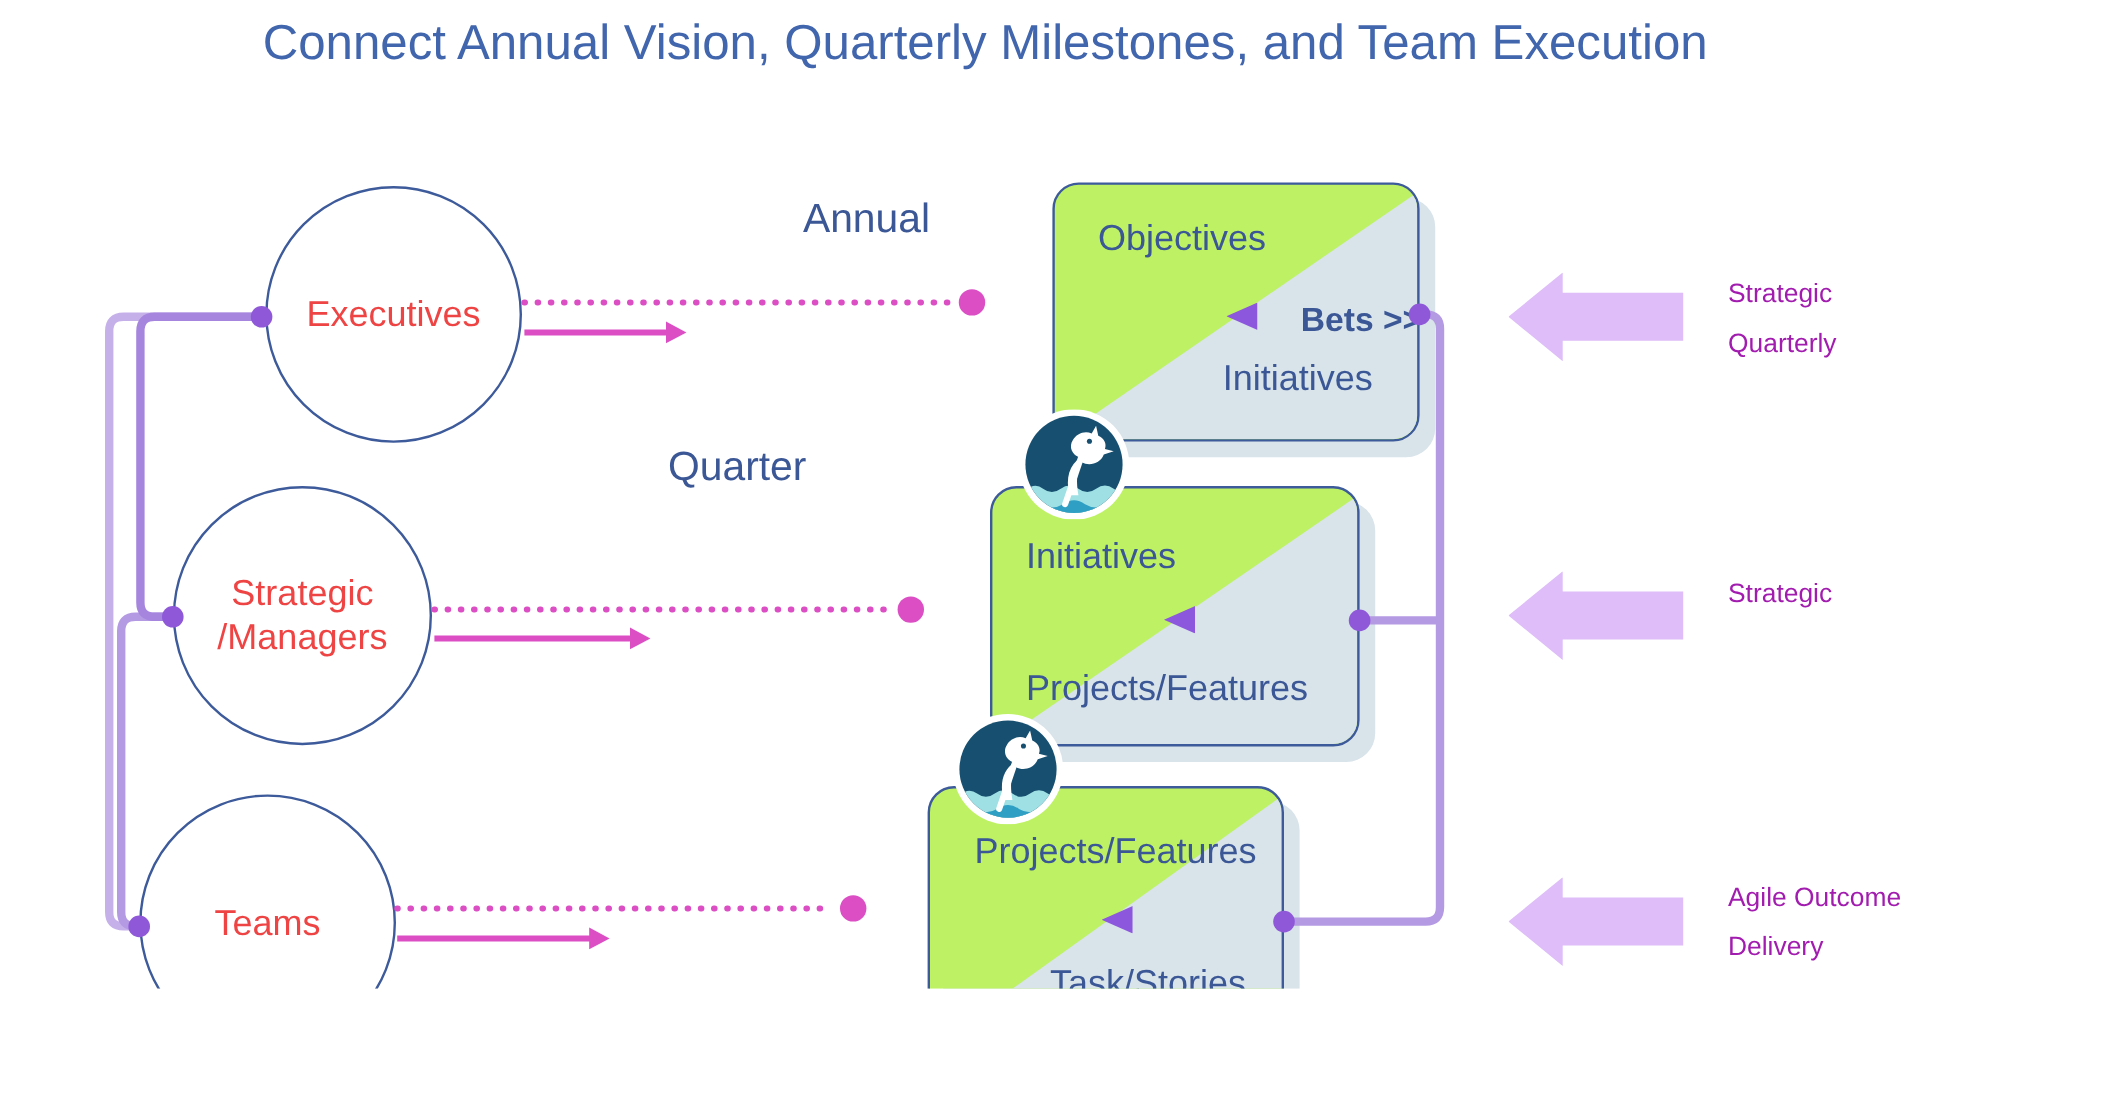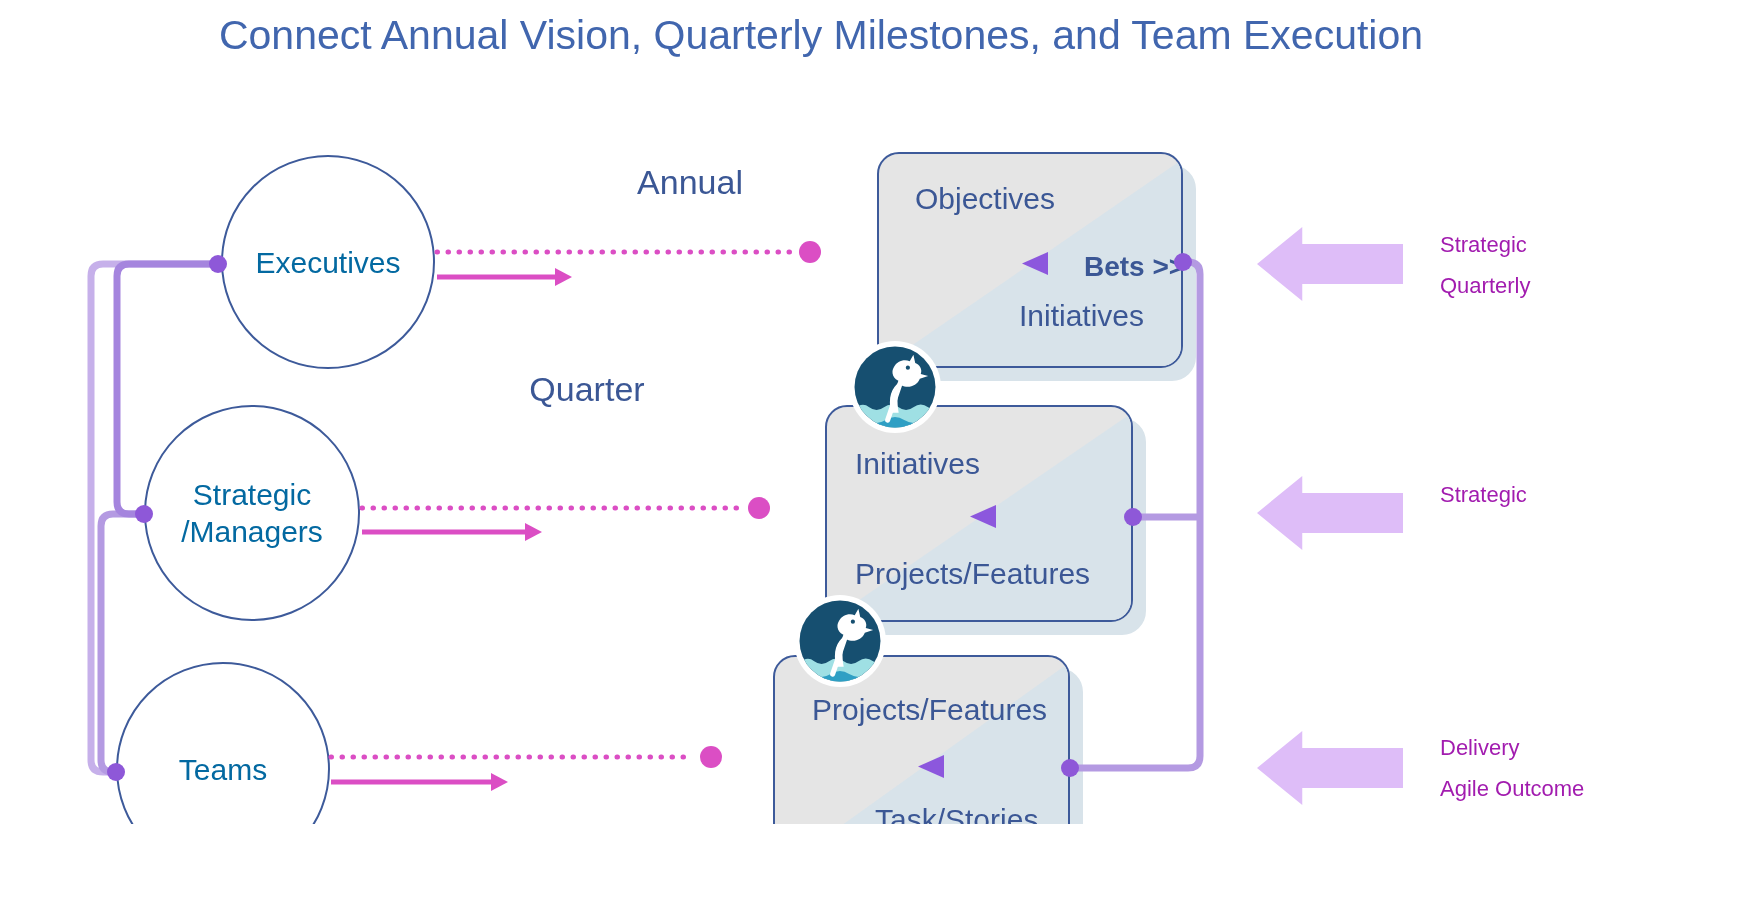--- a/index.html
+++ b/index.html
@@ -9,43 +9,43 @@
   }
   
   .title{
     position:absolute;left:180px;top:12px;width:1282px;text-align:center;
     font-size:41px;color:#4166ae;white-space:nowrap;
   }
   
   .role-circle{
     position:absolute;border-radius:50%;background:#fff;border:2.5px solid #3d5a9a;
     display:flex;align-items:center;justify-content:center;flex-direction:column;
-    color:#0369a1;font-size:30px;text-align:center;line-height:37px;box-sizing:border-box;
+    color:#ef4444;font-size:30px;text-align:center;line-height:37px;box-sizing:border-box;
   }
   .c-exec{left:221px;top:155px;width:214px;height:214px;}
   .c-dir{left:144px;top:405px;width:216px;height:216px;}
   .c-teams{left:116px;top:662px;width:214px;height:214px;}
   
   .cadence{
-    position:absolute;width:170px;text-align:center;color:#3b5795;font-size:34px;white-space:nowrap;
+    position:absolute;width:170px;text-align:right;color:#3b5795;font-size:34px;white-space:nowrap;
   }
   .cad-annual{left:605px;top:163px;}
   .cad-quarter{left:502px;top:370px;}
   .cad-month{left:409px;top:632px;}
   .cad-week{left:340px;top:811px;}
   
   .connectors{position:absolute;left:0;top:0;z-index:3;pointer-events:none;}
   
   .box-wrap{position:absolute;z-index:2;}
   .box-wrap::before{ 
     content:"";position:absolute;left:13px;top:13px;right:-13px;bottom:-13px;
     background:#d8e3ea;border-radius:24px;
   }
   .box-face{
-    position:absolute;inset:0;background:#e5e5e5;border:2.5px solid #3d5a9a;border-radius:22px;
+    position:absolute;inset:0;background:#bef264;border:2.5px solid #3d5a9a;border-radius:22px;
     overflow:hidden;box-sizing:border-box;
   }
   .tri-fill{
     position:absolute;inset:0;background:#d8e3ea;
     clip-path:polygon(100% 3%,100% 100%,1% 100%);
   }
   .marker{
     position:absolute;left:143px;top:98px;width:26px;height:23px;background:#8c57dd;
     clip-path:polygon(0 50%,100% 0,100% 100%);
   }
@@ -226,17 +226,17 @@
   <div class="block-arrow ba3"></div>
 
   <div class="outcome oc1">
     <div>Strategic</div>
     <div>Quarterly</div>
   </div>
   <div class="outcome oc2">
     <div>Strategic</div>
   </div>
   <div class="outcome oc3">
+    <div>Agile Outcome</div>
     <div>Delivery</div>
-    <div>Agile Outcome</div>
   </div>
 
 </div>
 
 </body></html>

